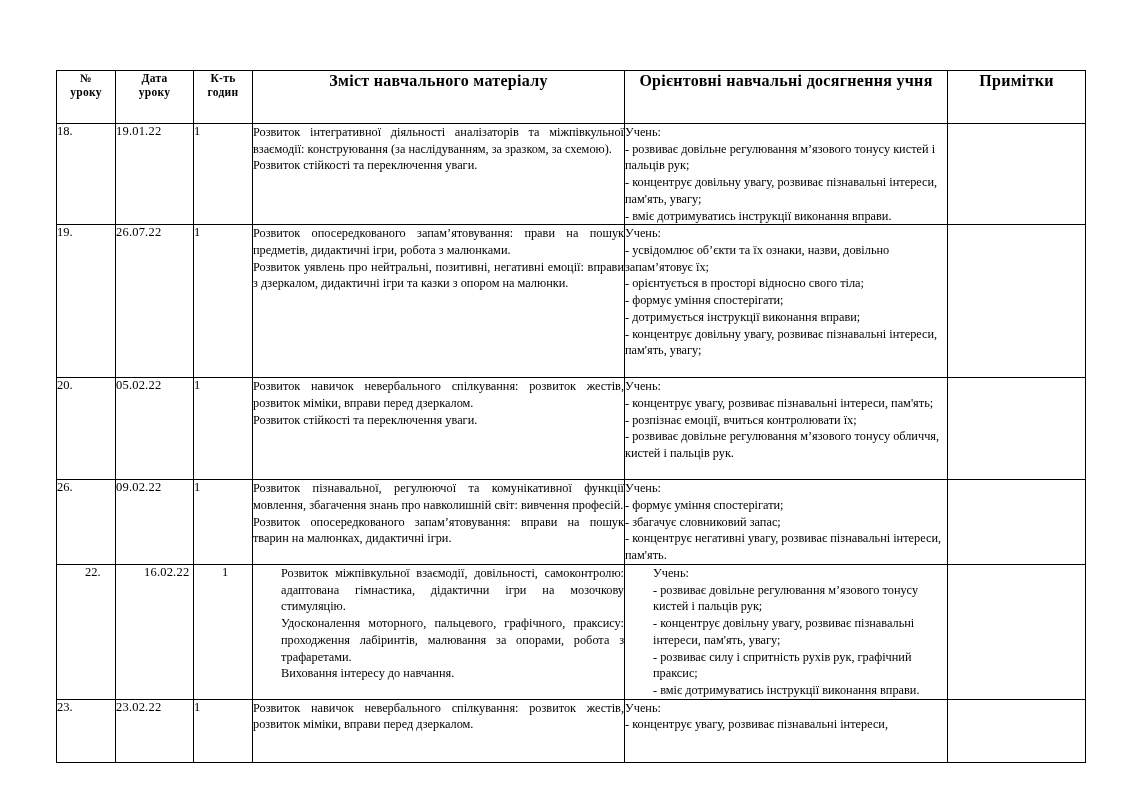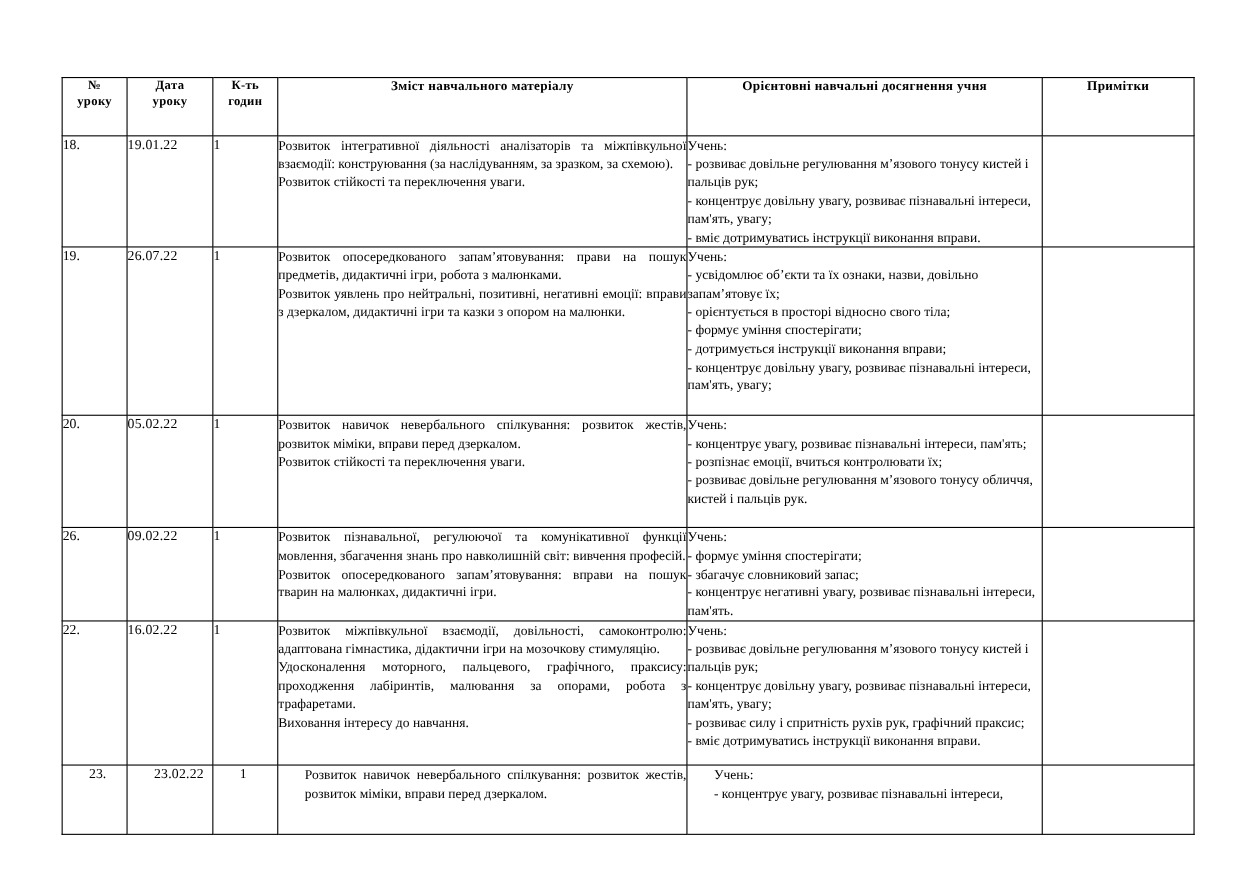--- a/index.html
+++ b/index.html
@@ -56,21 +56,21 @@
     text-align: center;
     vertical-align: middle;
     font-weight: bold;
     font-size: 11.5px;
     letter-spacing: 0.3px;
     height: 52px;
     padding: 4px 3px;
     line-height: 1.25;
   }
   thead th.wide {
-    font-size: 12px;
+    font-size: 16px;
   }
   .hdr-line { display: block; }
 
   
   td.num, td.date, td.hours {
     text-align: left;
     font-size: 12.5px;
     padding-top: 6px;
   }
   td.date { letter-spacing: 0.2px; }
@@ -91,22 +91,22 @@
   td.content p.just   { text-align: justify; text-align-last: left; }
   td.achiev  p.line   { white-space: normal; }
 
   td.notes { }
 
   
   tr.r18 td { height: 100px; }
   tr.r19 td { height: 152px; }
   tr.r20 td { height: 101px; }
   tr.r21 td { height: 83px; }
-  tr.r22 td { height: 130px; }
-  tr.r23 td { height: 62px; padding-left: 24px; }
+  tr.r22 td { height: 130px; padding-left: 28px; }
+  tr.r23 td { height: 62px; }
 
   tr.r23 td.content, tr.r23 td.achiev { overflow: hidden; }
 </style>
 </head>
 <body>
 
 <div class="page">
   <div class="table-wrap">
     <table class="plan">
       <colgroup>

